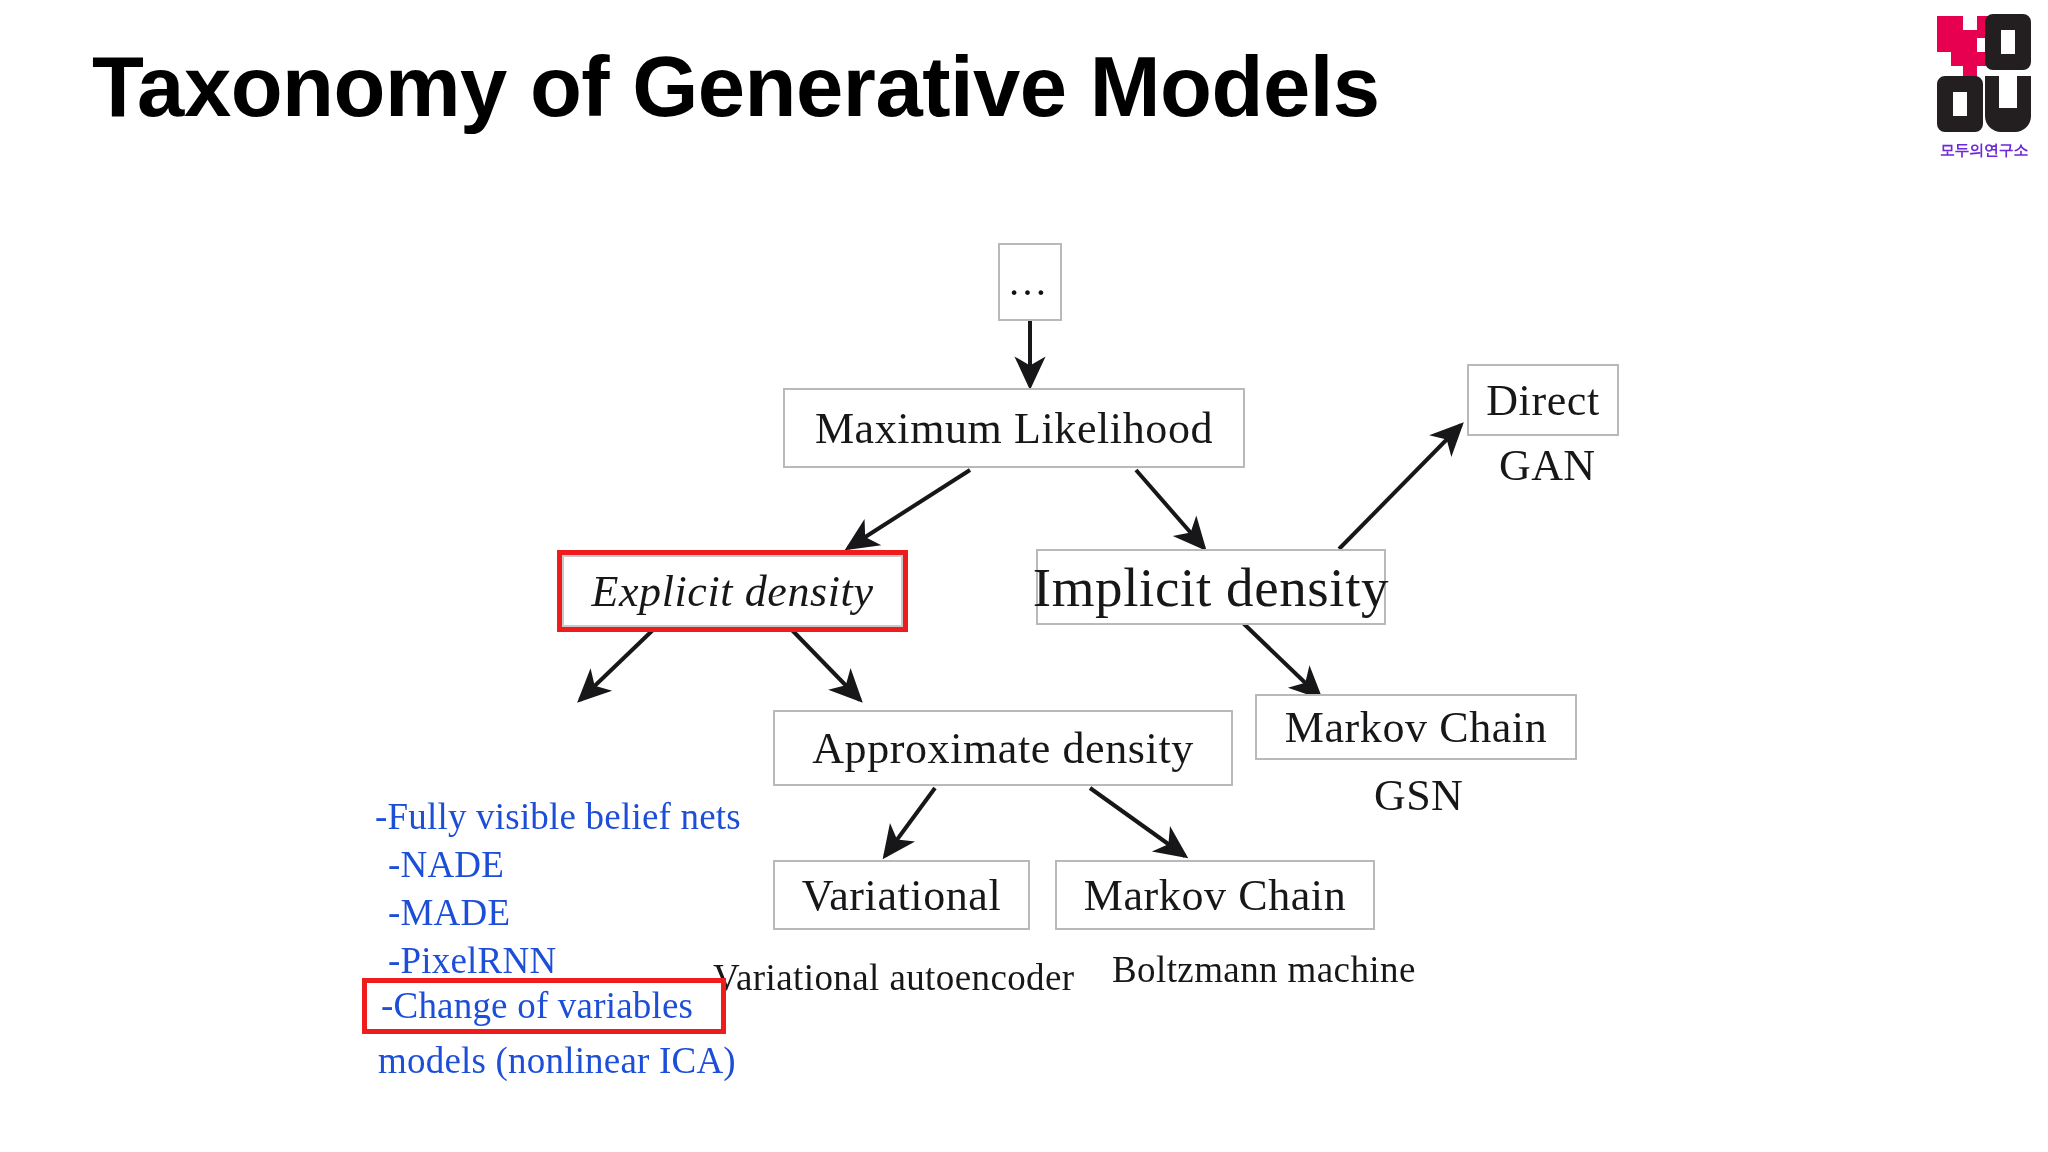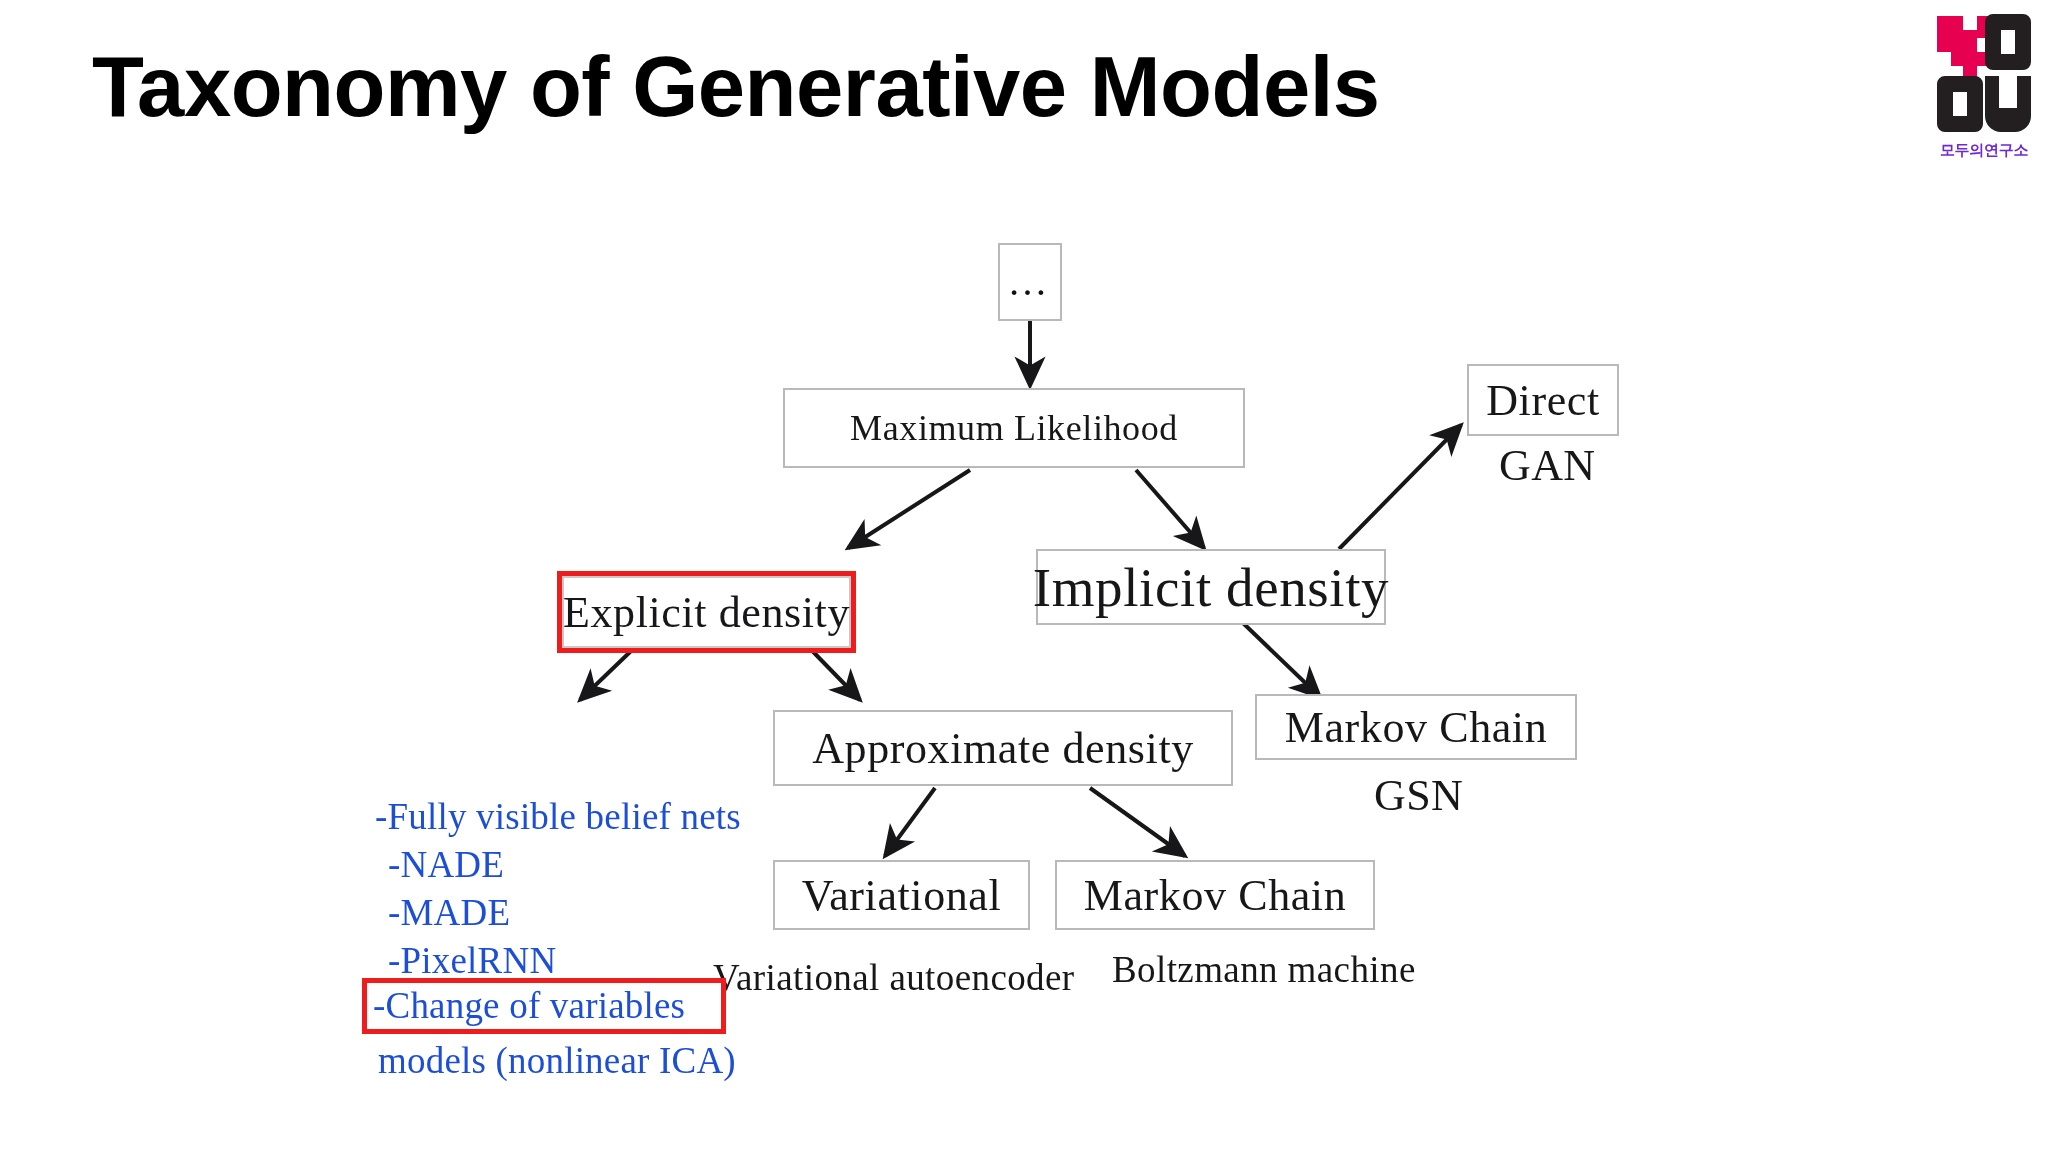--- a/index.html
+++ b/index.html
@@ -79,21 +79,21 @@
     position: absolute;
     font-family: "Liberation Serif", "DejaVu Serif", serif;
     color: #1d4ed8;
     white-space: nowrap;
     font-size: 37px;
     letter-spacing: 0.2px;
   }
   .listline.boxed {
     box-sizing: border-box;
     border: 5px solid #ee1c1c;
-    padding: 1px 6px 3px 6px;
+    padding: 1px 6px 3px 14px;
   }
 
   .dots {
     font-family: "Liberation Serif", "DejaVu Serif", serif;
     font-size: 40px;
     letter-spacing: 5px;
     line-height: 0.5;
     color: #111;
   }
 </style>
@@ -145,25 +145,25 @@
       <line x1="935" y1="788" x2="885" y2="856"></line>
 
       <line x1="1090" y1="788" x2="1185" y2="856"></line>
     </g>
   </svg>
 
   <div class="node" style="left:998px; top:243px; width:64px; height:78px;">
     <span class="dots">…</span>
   </div>
 
-  <div class="node" style="left:783px; top:388px; width:462px; height:80px; font-size:36px;">
+  <div class="node" style="left:783px; top:388px; width:462px; height:80px; font-size:44px;">
     <span>Maximum Likelihood</span>
   </div>
 
-  <div class="node hl" style="left:557px; top:571px; width:299px; height:82px; font-size:44px;">
+  <div class="node hl" style="left:557px; top:550px; width:351px; height:82px; font-size:44px;font-style:italic;">
     <span>Explicit density</span>
   </div>
 
   <div class="node" style="left:1036px; top:549px; width:350px; height:76px; font-size:55px;">
     <span>Implicit density</span>
   </div>
 
   <div class="node" style="left:1467px; top:364px; width:152px; height:72px; font-size:44px;">
     <span>Direct</span>
   </div>

